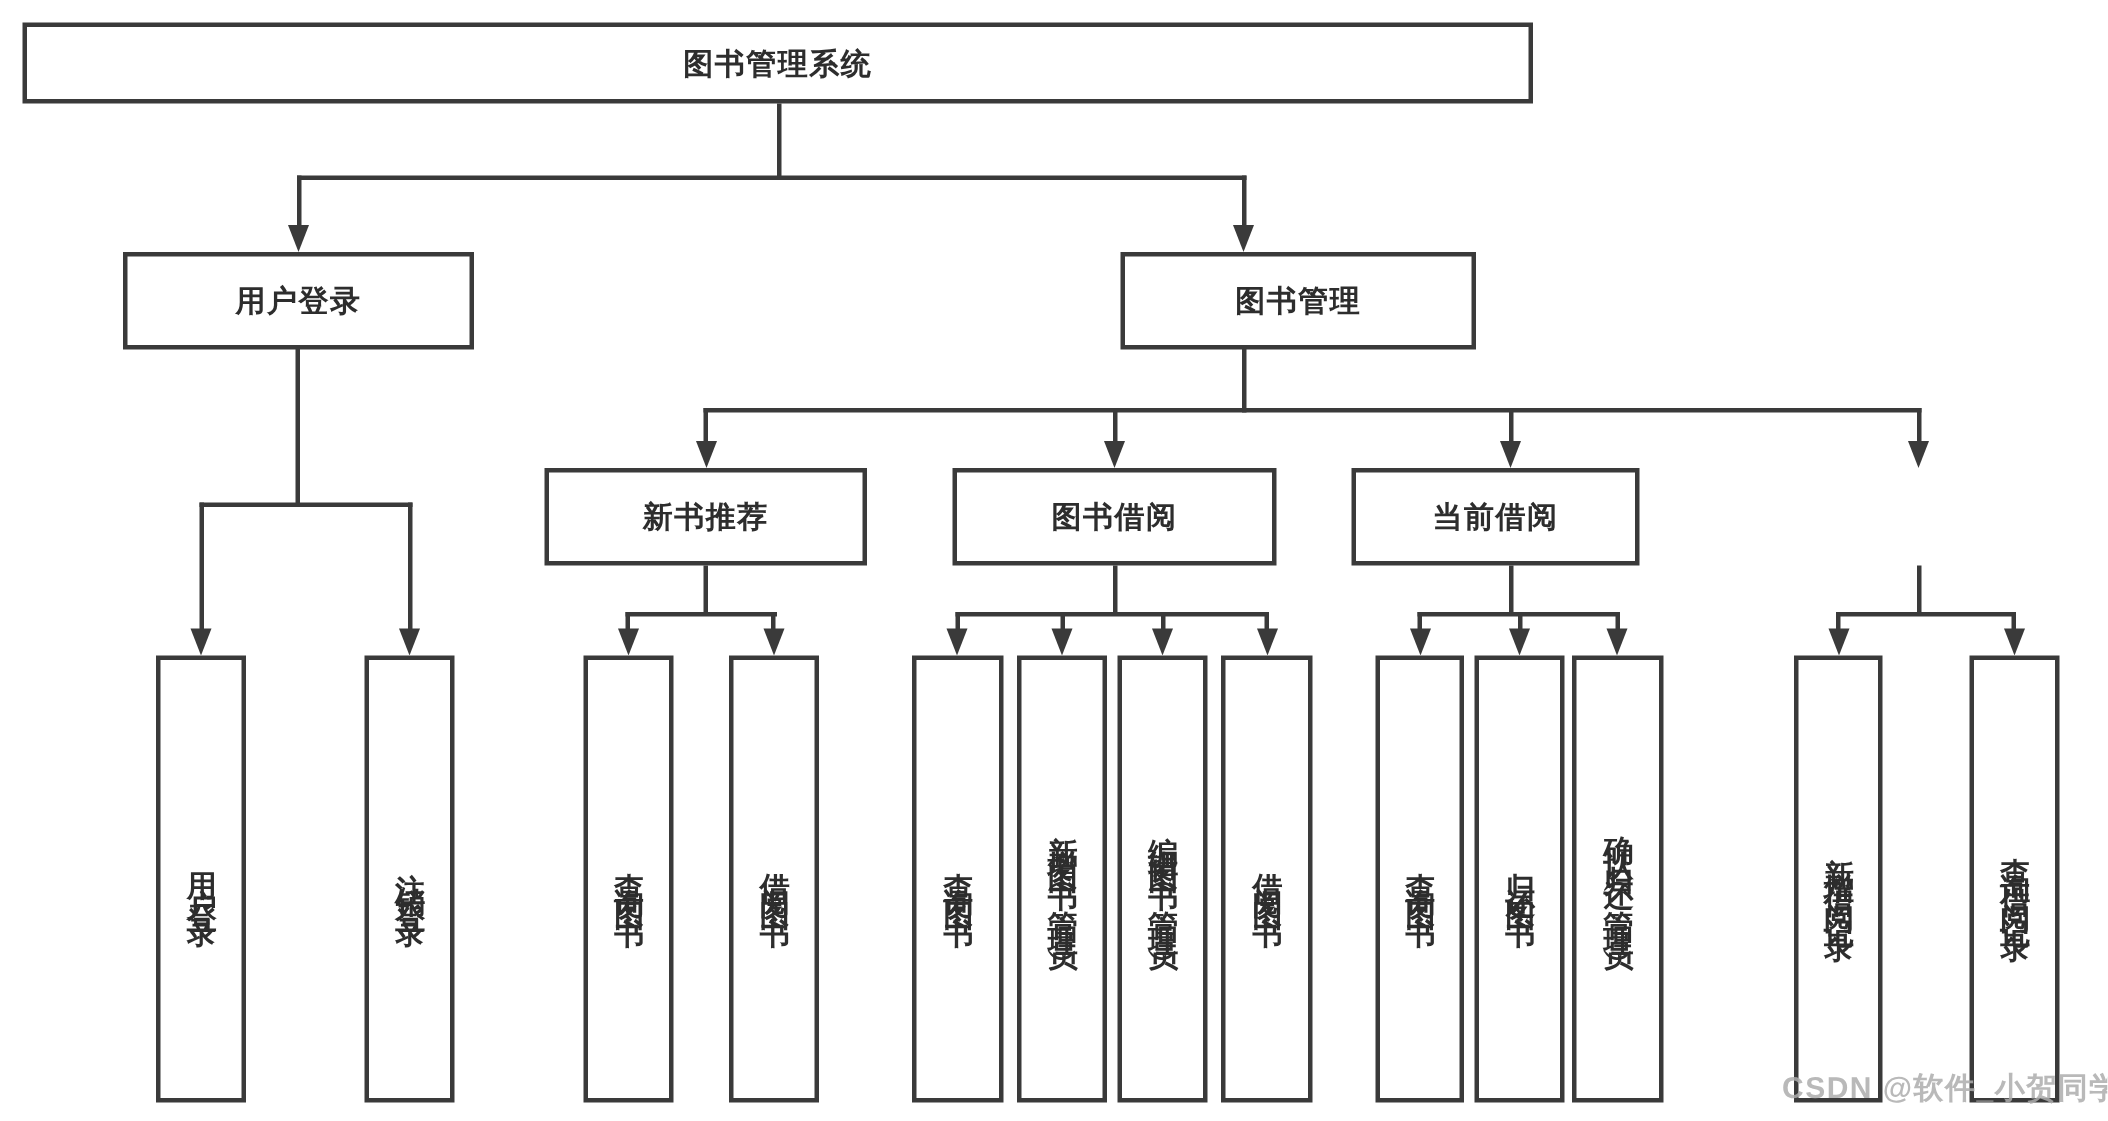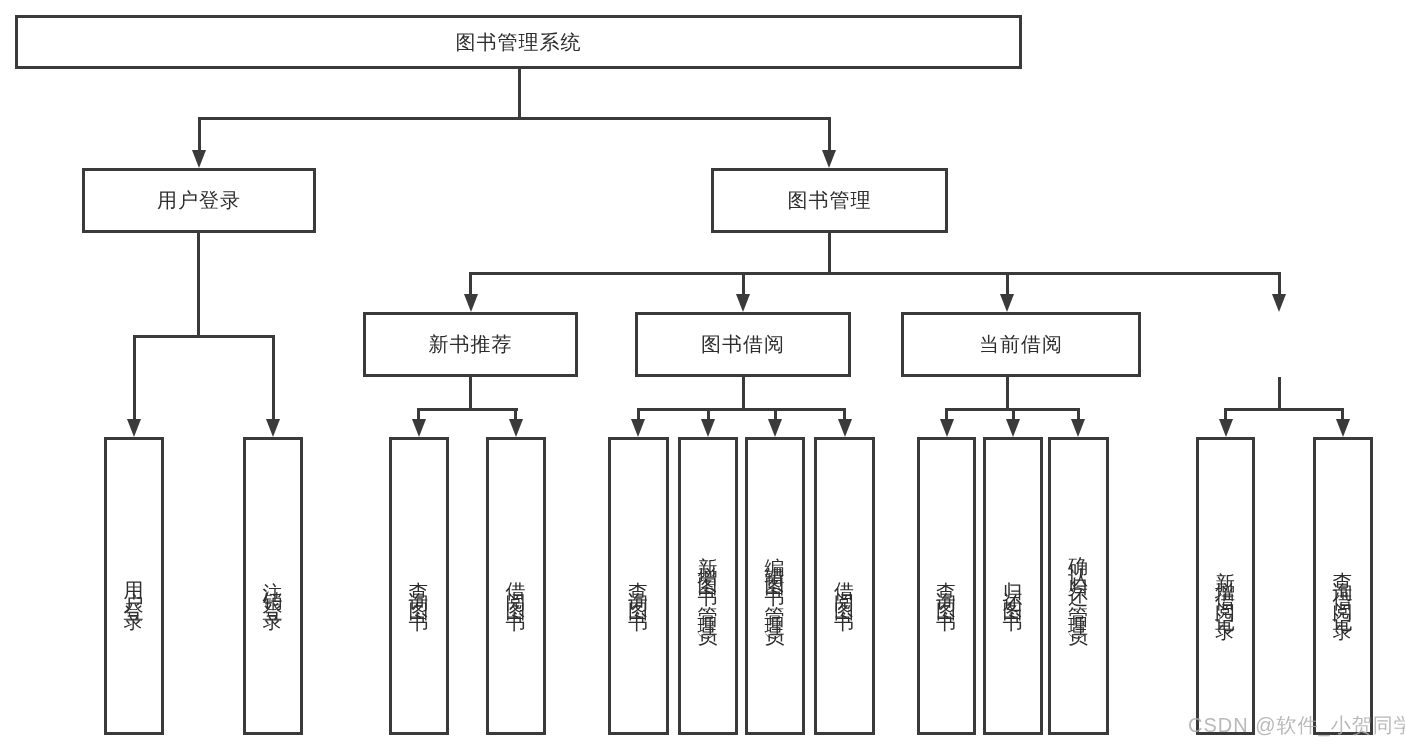--- a/index.html
+++ b/index.html
@@ -9,20 +9,21 @@
     --wm:#adadad;
   }
   html,body{margin:0;padding:0;background:#fff;}
   #canvas{
     position:relative;
     width:1405px;height:747px;
     background:var(--bg);
     font-family:"Liberation Sans","DejaVu Sans",sans-serif;
     color:var(--text);
     overflow:hidden;
+    font-weight:bold;
   }
   .box{
     position:absolute;
     box-sizing:border-box;
     border:3px solid var(--line);
     background:#fff;
     display:flex;align-items:center;justify-content:center;
     font-size:20px;letter-spacing:1px;
     white-space:nowrap;
   }
@@ -68,21 +69,21 @@
   <div class="box" style="left:15px;top:15px;width:1007px;height:54px">图书管理系统</div>
 
   <div class="vline" style="left:518px;top:69px;height:51px"></div>
   <div class="hline" style="left:198px;top:117px;width:633px"></div>
   <div class="vline" style="left:198px;top:117px;height:35px"></div>
   <div class="vline" style="left:828px;top:117px;height:35px"></div>
   <div class="arrow" style="left:192px;top:150px"></div>
   <div class="arrow" style="left:822px;top:150px"></div>
 
   <div class="box" style="left:82px;top:168px;width:234px;height:65px">用户登录</div>
-  <div class="box" style="left:711px;top:168px;width:237px;height:65px">图书管理</div>
+  <div class="box" style="left:747px;top:168px;width:237px;height:65px">图书管理</div>
 
   <div class="vline" style="left:197px;top:232px;height:106px"></div>
   <div class="hline" style="left:133px;top:335px;width:142px"></div>
   <div class="vline" style="left:133px;top:335px;height:86px"></div>
   <div class="vline" style="left:272px;top:335px;height:86px"></div>
   <div class="arrow" style="left:127px;top:419px"></div>
   <div class="arrow" style="left:266px;top:419px"></div>
 
   <div class="vline" style="left:828px;top:232px;height:43px"></div>
   <div class="hline" style="left:469px;top:272px;width:812px"></div>
@@ -90,21 +91,21 @@
   <div class="vline" style="left:742px;top:272px;height:24px"></div>
   <div class="vline" style="left:1006px;top:272px;height:24px"></div>
   <div class="vline" style="left:1278px;top:272px;height:24px"></div>
   <div class="arrow" style="left:464px;top:294px"></div>
   <div class="arrow" style="left:736px;top:294px"></div>
   <div class="arrow" style="left:1000px;top:294px"></div>
   <div class="arrow" style="left:1272px;top:294px"></div>
 
   <div class="box" style="left:635px;top:312px;width:216px;height:65px">图书借阅</div>
   <div class="box" style="left:363px;top:312px;width:215px;height:65px">新书推荐</div>
-  <div class="box" style="left:901px;top:312px;width:240px;height:65px">当前借阅</div>
+  <div class="box" style="left:901px;top:312px;width:192px;height:65px">当前借阅</div>
 
   <div class="vline" style="left:469px;top:377px;height:33px"></div>
   <div class="hline" style="left:417px;top:408px;width:101px"></div>
   <div class="vline" style="left:417px;top:408px;height:13px"></div>
   <div class="vline" style="left:514px;top:408px;height:13px"></div>
   <div class="arrow" style="left:412px;top:419px"></div>
   <div class="arrow" style="left:509px;top:419px"></div>
 
   <div class="vline" style="left:742px;top:377px;height:33px"></div>
   <div class="hline" style="left:637px;top:408px;width:209px"></div>

